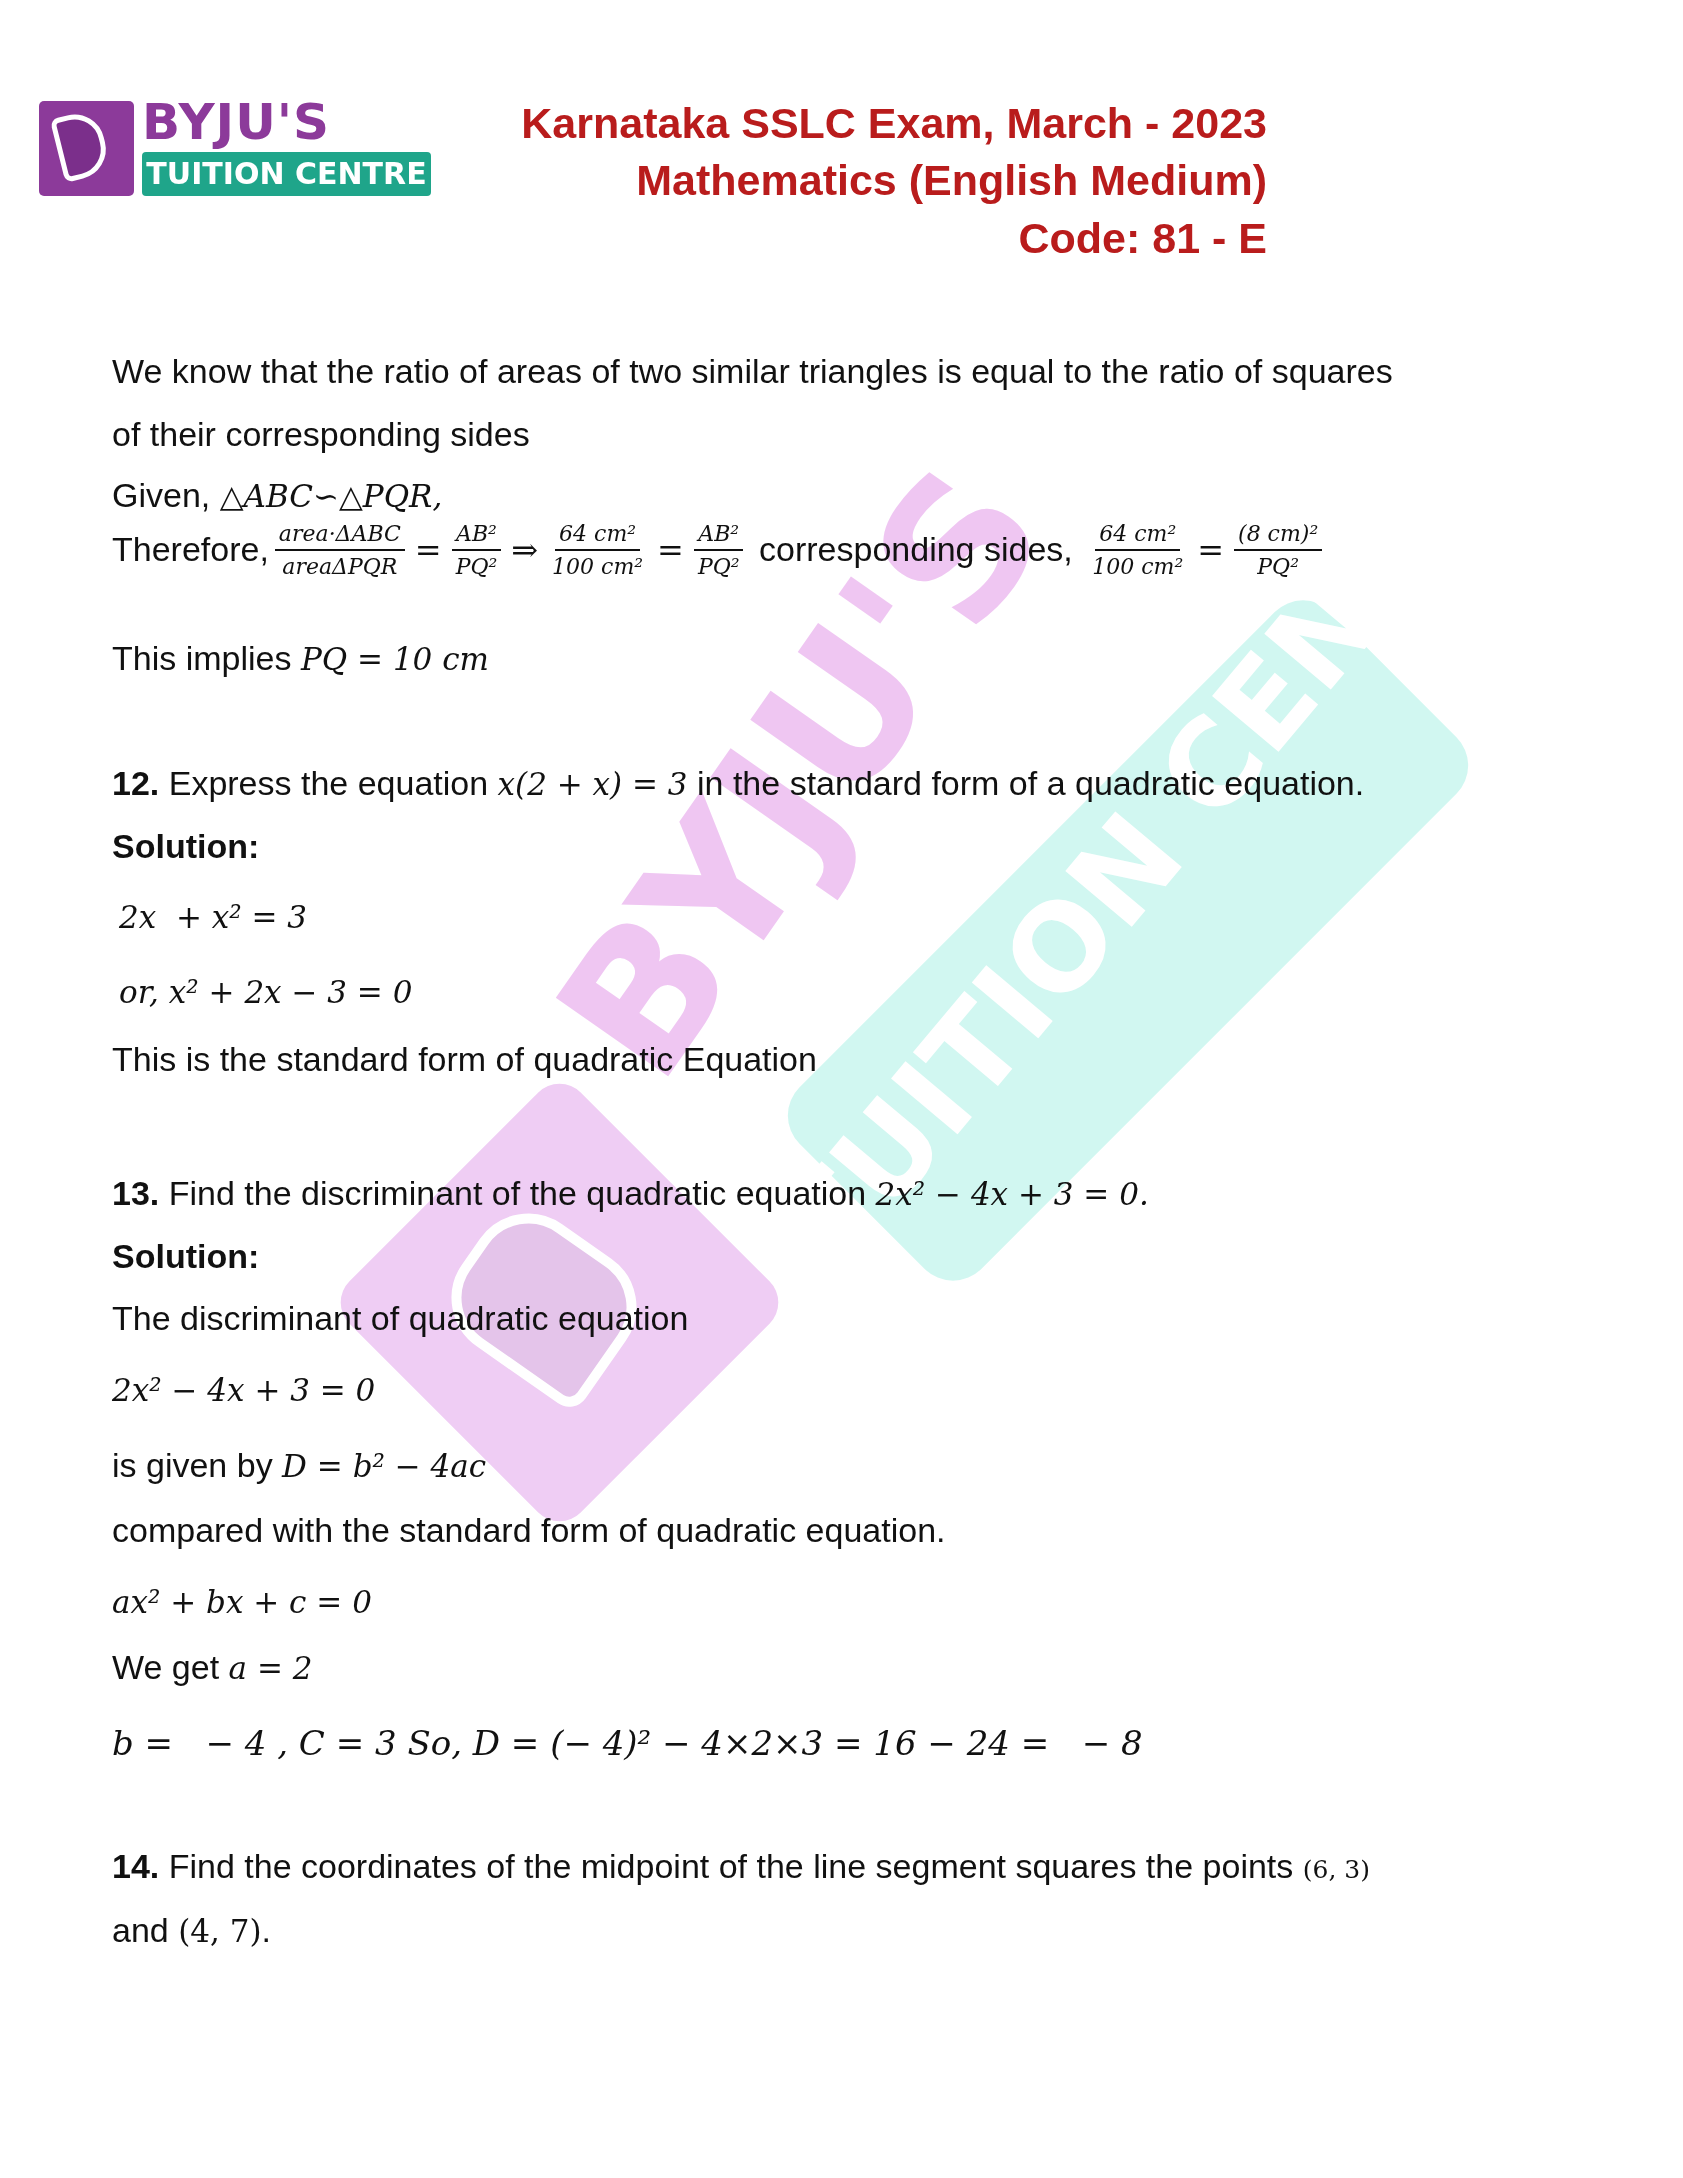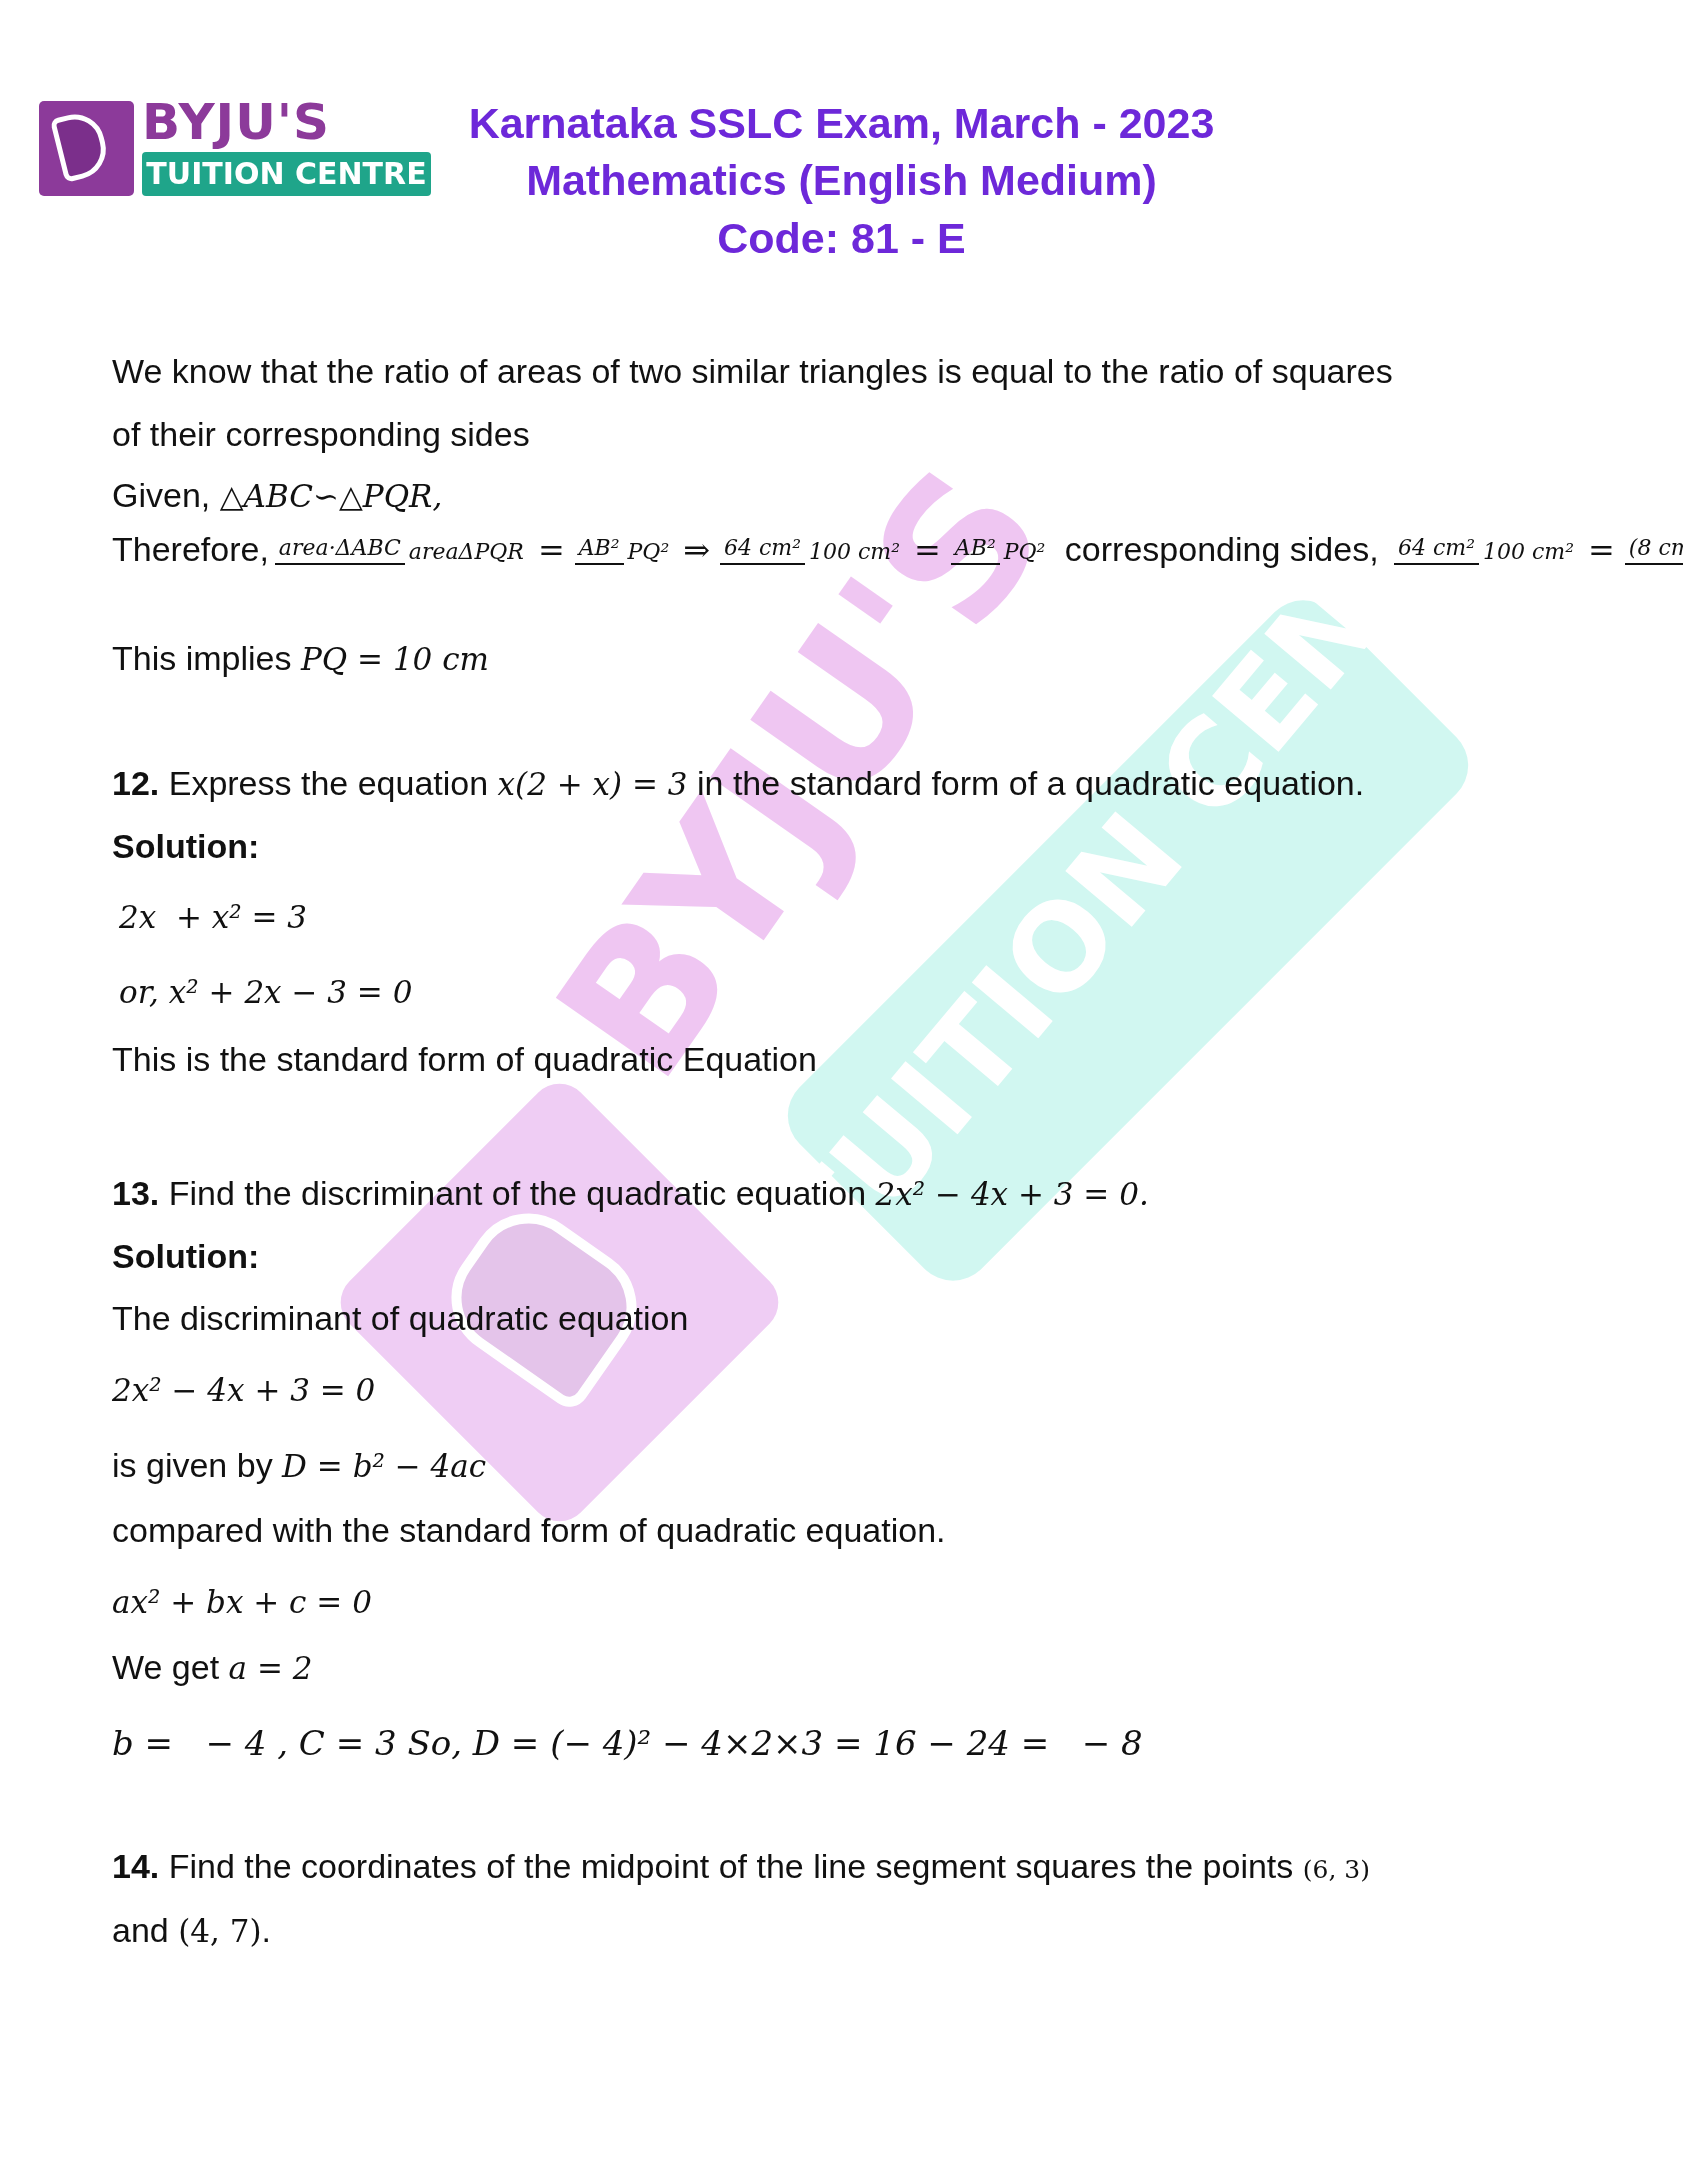--- a/index.html
+++ b/index.html
@@ -5,27 +5,27 @@
   html, body { margin: 0; padding: 0; background: #ffffff; }
   body { width: 1683px; height: 2178px; position: relative; overflow: hidden;
          font-family: "Liberation Sans", sans-serif; color: #111; }
   
   .logo { position: absolute; left: 39px; top: 99px; width: 396px; height: 99px; }
   .logo-box { position: absolute; left: 0; top: 2px; width: 95px; height: 95px; background: #8c3a9a; border-radius: 5px; }
   .logo-b { position: absolute; left: 18px; top: 12px; width: 48px; height: 65px; border: 5px solid #fff; border-radius: 8px 30px 30px 8px; transform: rotate(-14deg); box-sizing: border-box; background: #7b2f8b; }
   .logo-word { position: absolute; left: 103px; top: -6px; font-family: "DejaVu Sans", sans-serif; font-weight: bold; font-size: 50px; color: #8c3a9a; letter-spacing: 1px; }
   .logo-tc { position: absolute; left: 103px; top: 53px; width: 289px; height: 44px; background: #1fa58a; border-radius: 4px; color: #fff; font-family: "DejaVu Sans", sans-serif; font-weight: bold; font-size: 30px; line-height: 44px; text-align: center; }
   
-  .title { position: absolute; left: 416px; width: 851px; text-align: center; font-weight: bold; font-size: 43px; color: #6d28d9; }
+  .title { position: absolute; left: 416px; width: 851px; text-align: right; font-weight: bold; font-size: 43px; color: #b91c1c; }
   
   .line { position: absolute; left: 112px; font-size: 34px; white-space: nowrap; color: #111; }
   .m { font-family: "DejaVu Serif", serif; font-style: italic; }
   .mr { font-family: "DejaVu Serif", serif; }
   .b { font-weight: bold; text-align: right; }
-  .frac { display: inline-flex; align-items: center; vertical-align: middle; font-family: "DejaVu Serif", serif; font-style: italic; font-size: 22px; margin: 0 6px; }
+  .frac { display: inline-flex; flex-direction: column; align-items: center; vertical-align: middle; font-family: "DejaVu Serif", serif; font-style: italic; font-size: 22px; margin: 0 6px; }
   .frac .num { padding: 0 4px 3px; border-bottom: 2px solid #111; }
   .frac .den { padding: 3px 4px 0; }
   .op { font-family: "DejaVu Serif", serif; font-size: 32px; margin: 0 4px; }
   
   .wm { position: absolute; pointer-events: none; }
   .wm-teal { left: 772px; top: 614px; width: 634px; height: 455px; background: #c9f6ef; transform: rotate(-45deg); transform-origin: center; border-radius: 40px; opacity: 0.85; left: 752px; top: 812px; width: 752px; height: 257px; }
   .wm-pink-box { left: 396px; top: 1139px; width: 327px; height: 327px; background: #efcdf4; transform: rotate(45deg); border-radius: 30px; }
   .wm-text-pink { left: 515px; top: 990px; font-family: "DejaVu Sans", sans-serif; font-weight: bold; font-size: 188px; color: #efc6f2; transform: rotate(-55deg); transform-origin: left top; white-space: nowrap; }
   .wm-text-teal { left: 752px; top: 1208px; font-family: "DejaVu Sans", sans-serif; font-weight: bold; font-size: 119px; color: #ffffff; transform: rotate(-50deg); transform-origin: left top; white-space: nowrap; }
   .heart { position: absolute; left: 455px; top: 1228px; width: 178px; height: 149px; border: 10px solid #ffffff; border-radius: 59px 59px 20px 59px; transform: rotate(35deg); box-sizing: border-box; background: #e4c4ea; }

